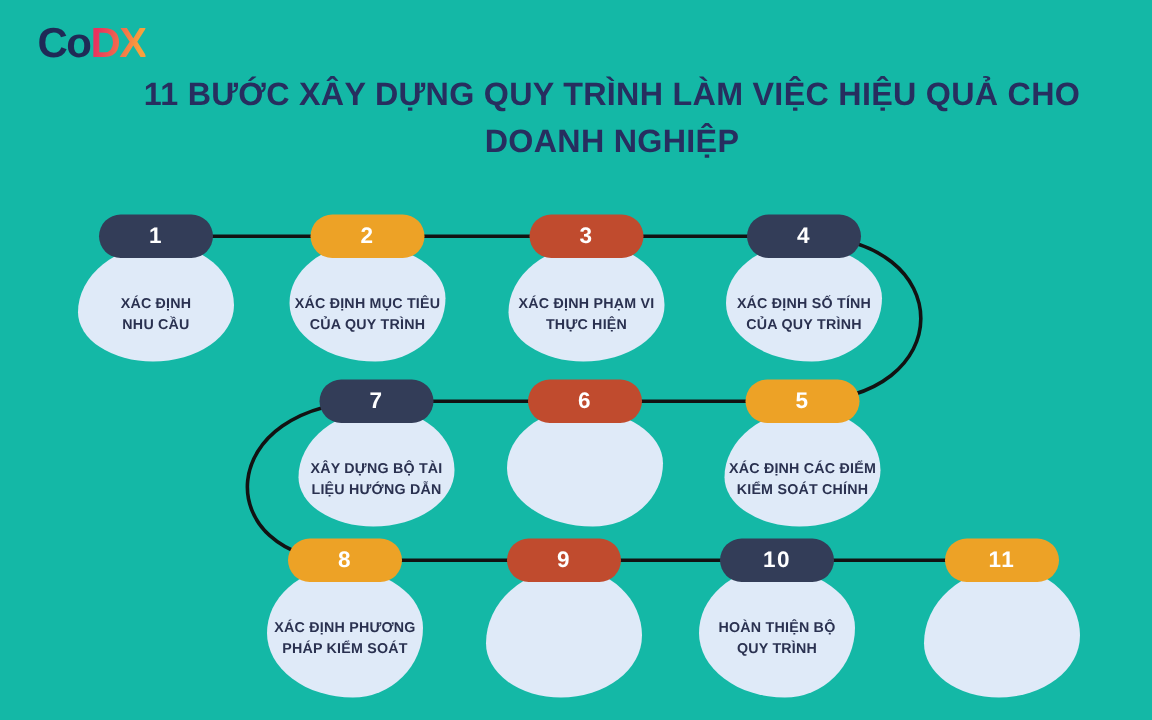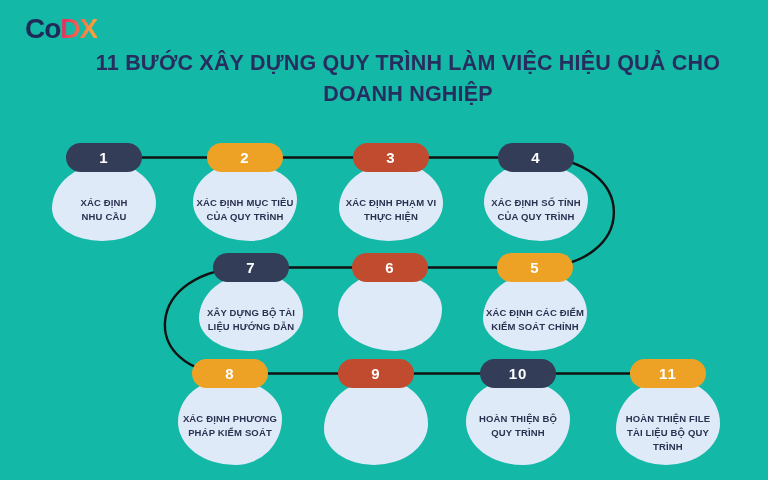--- a/index.html
+++ b/index.html
@@ -200,18 +200,15 @@
   <div class="step row3" style="left:453px">
     <div class="blob"></div>
     <div class="pill navy">10</div>
     <div class="step-label">HOÀN THIỆN BỘ
 QUY TRÌNH</div>
   </div>
 
   <div class="step row3" style="left:603px">
     <div class="blob"></div>
     <div class="pill orange">11</div>
-    <div class="step-label">HOÀN THIỆN FILE
-TÀI LIỆU BỘ QUY
-TRÌNH</div>
   </div>
 
 </div>
 
 </body></html>

